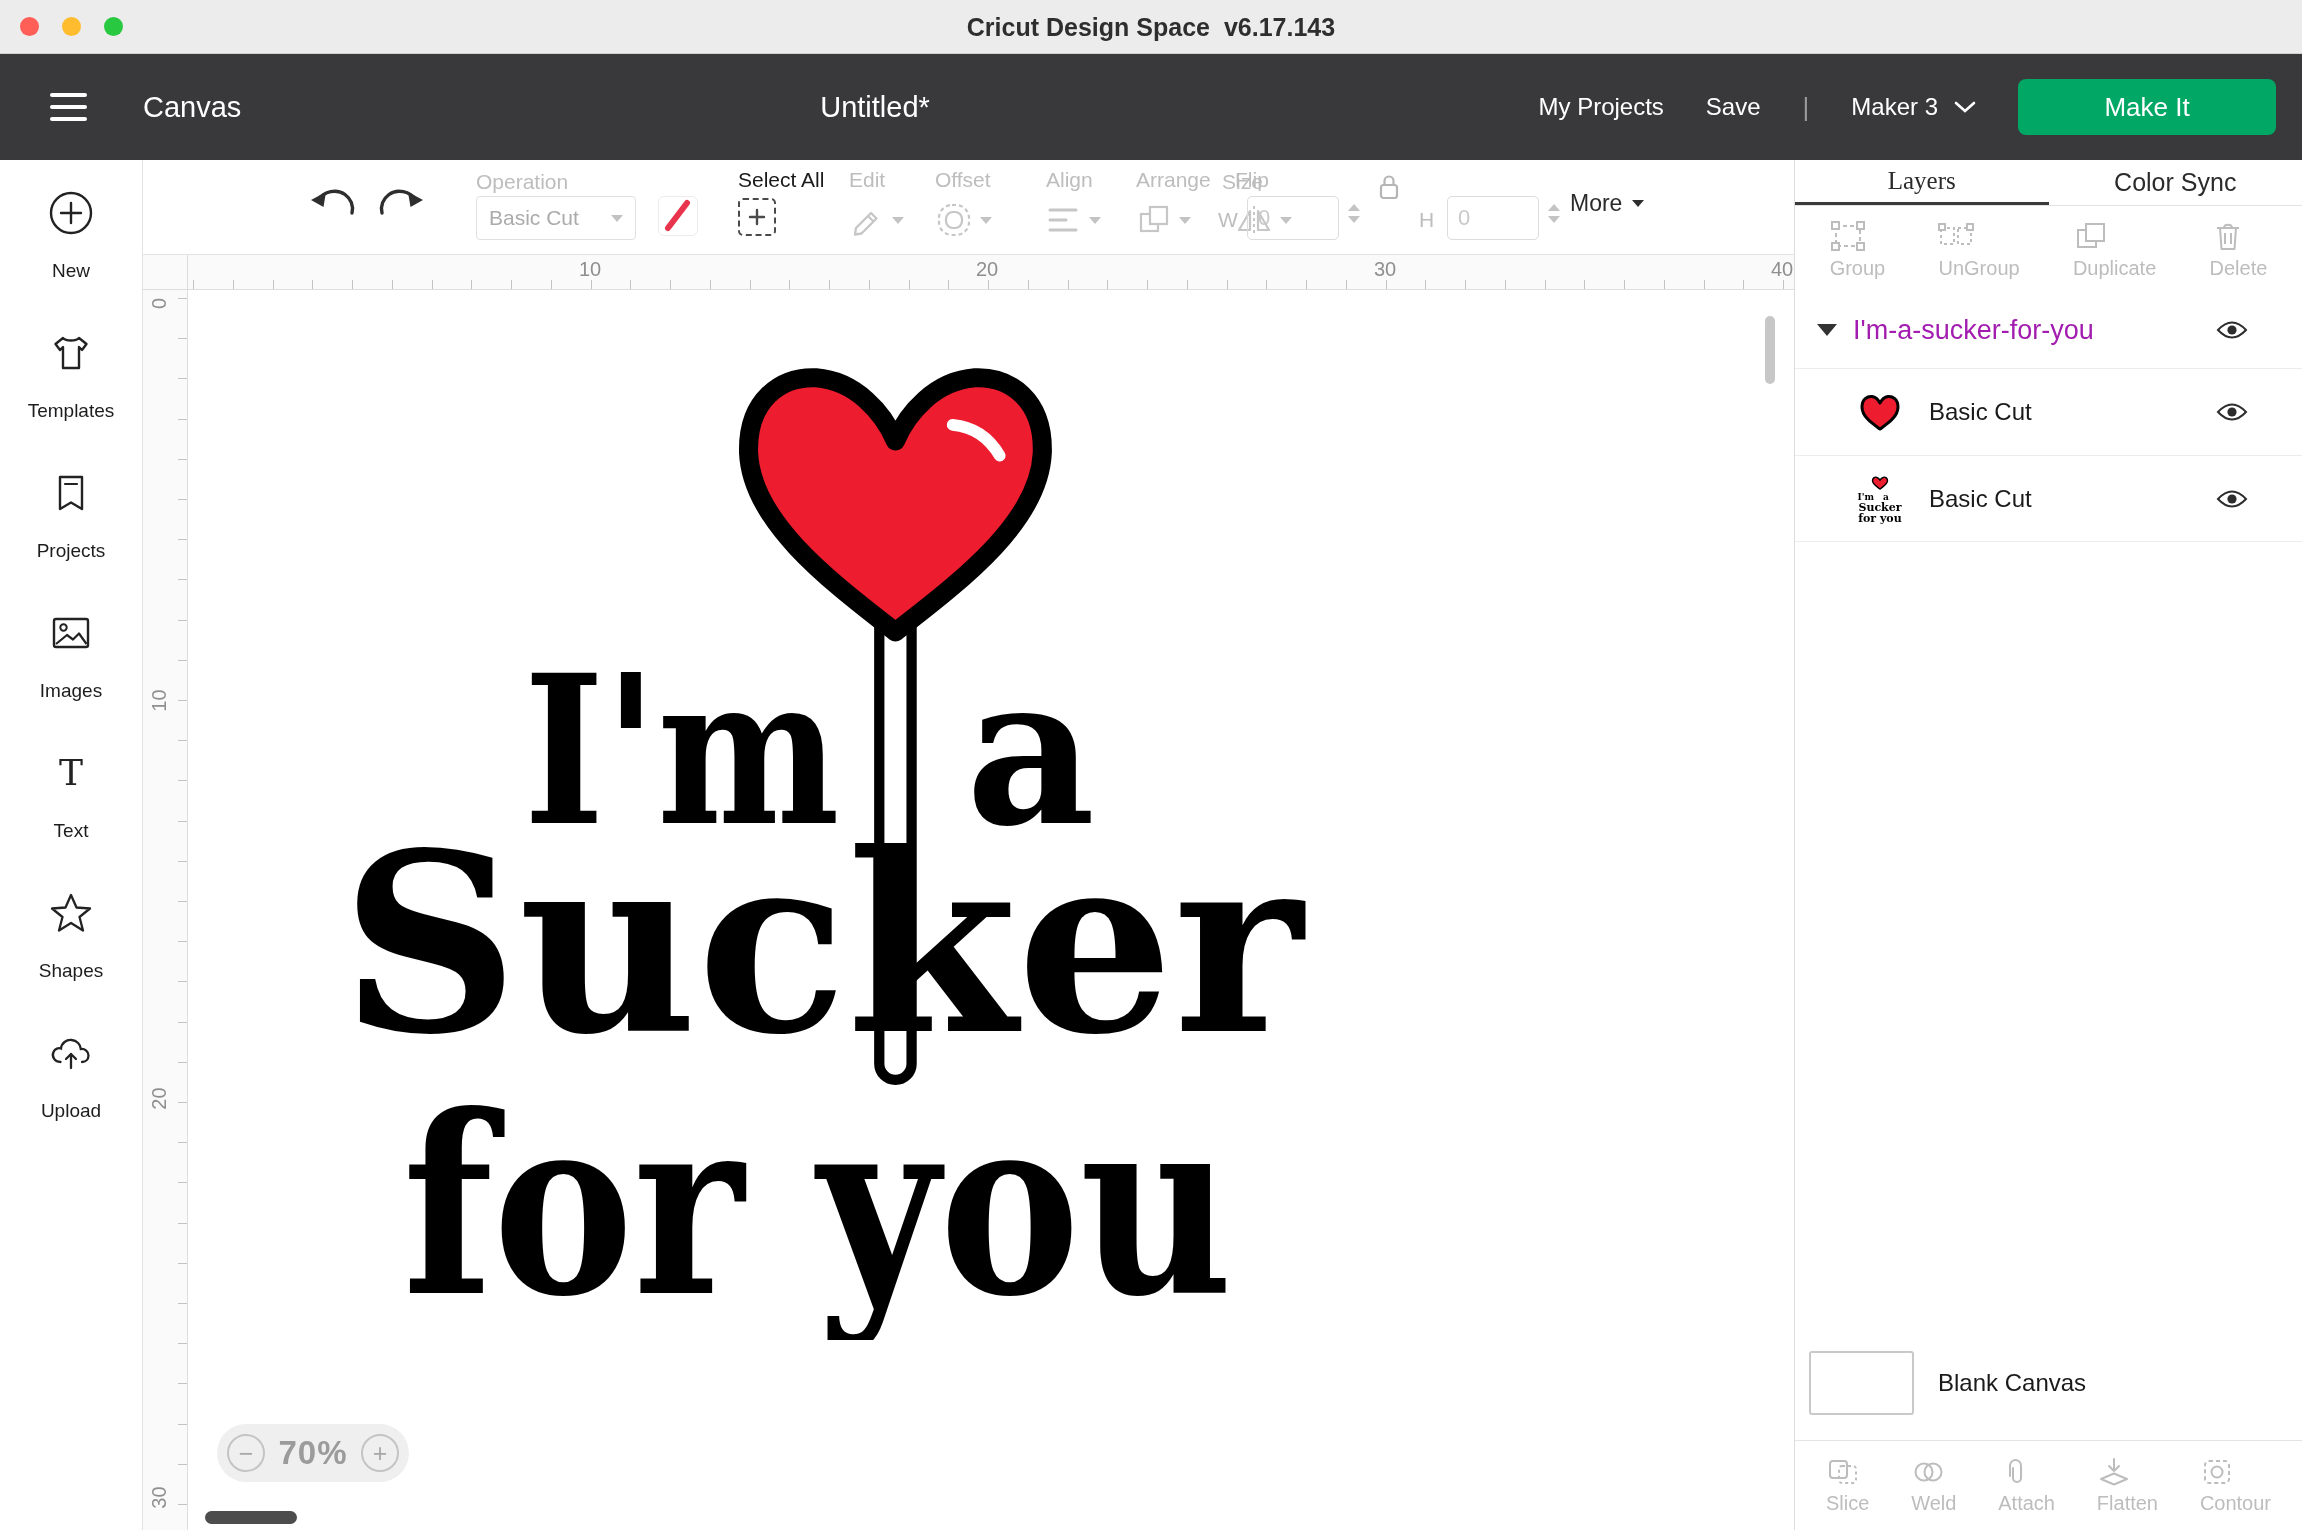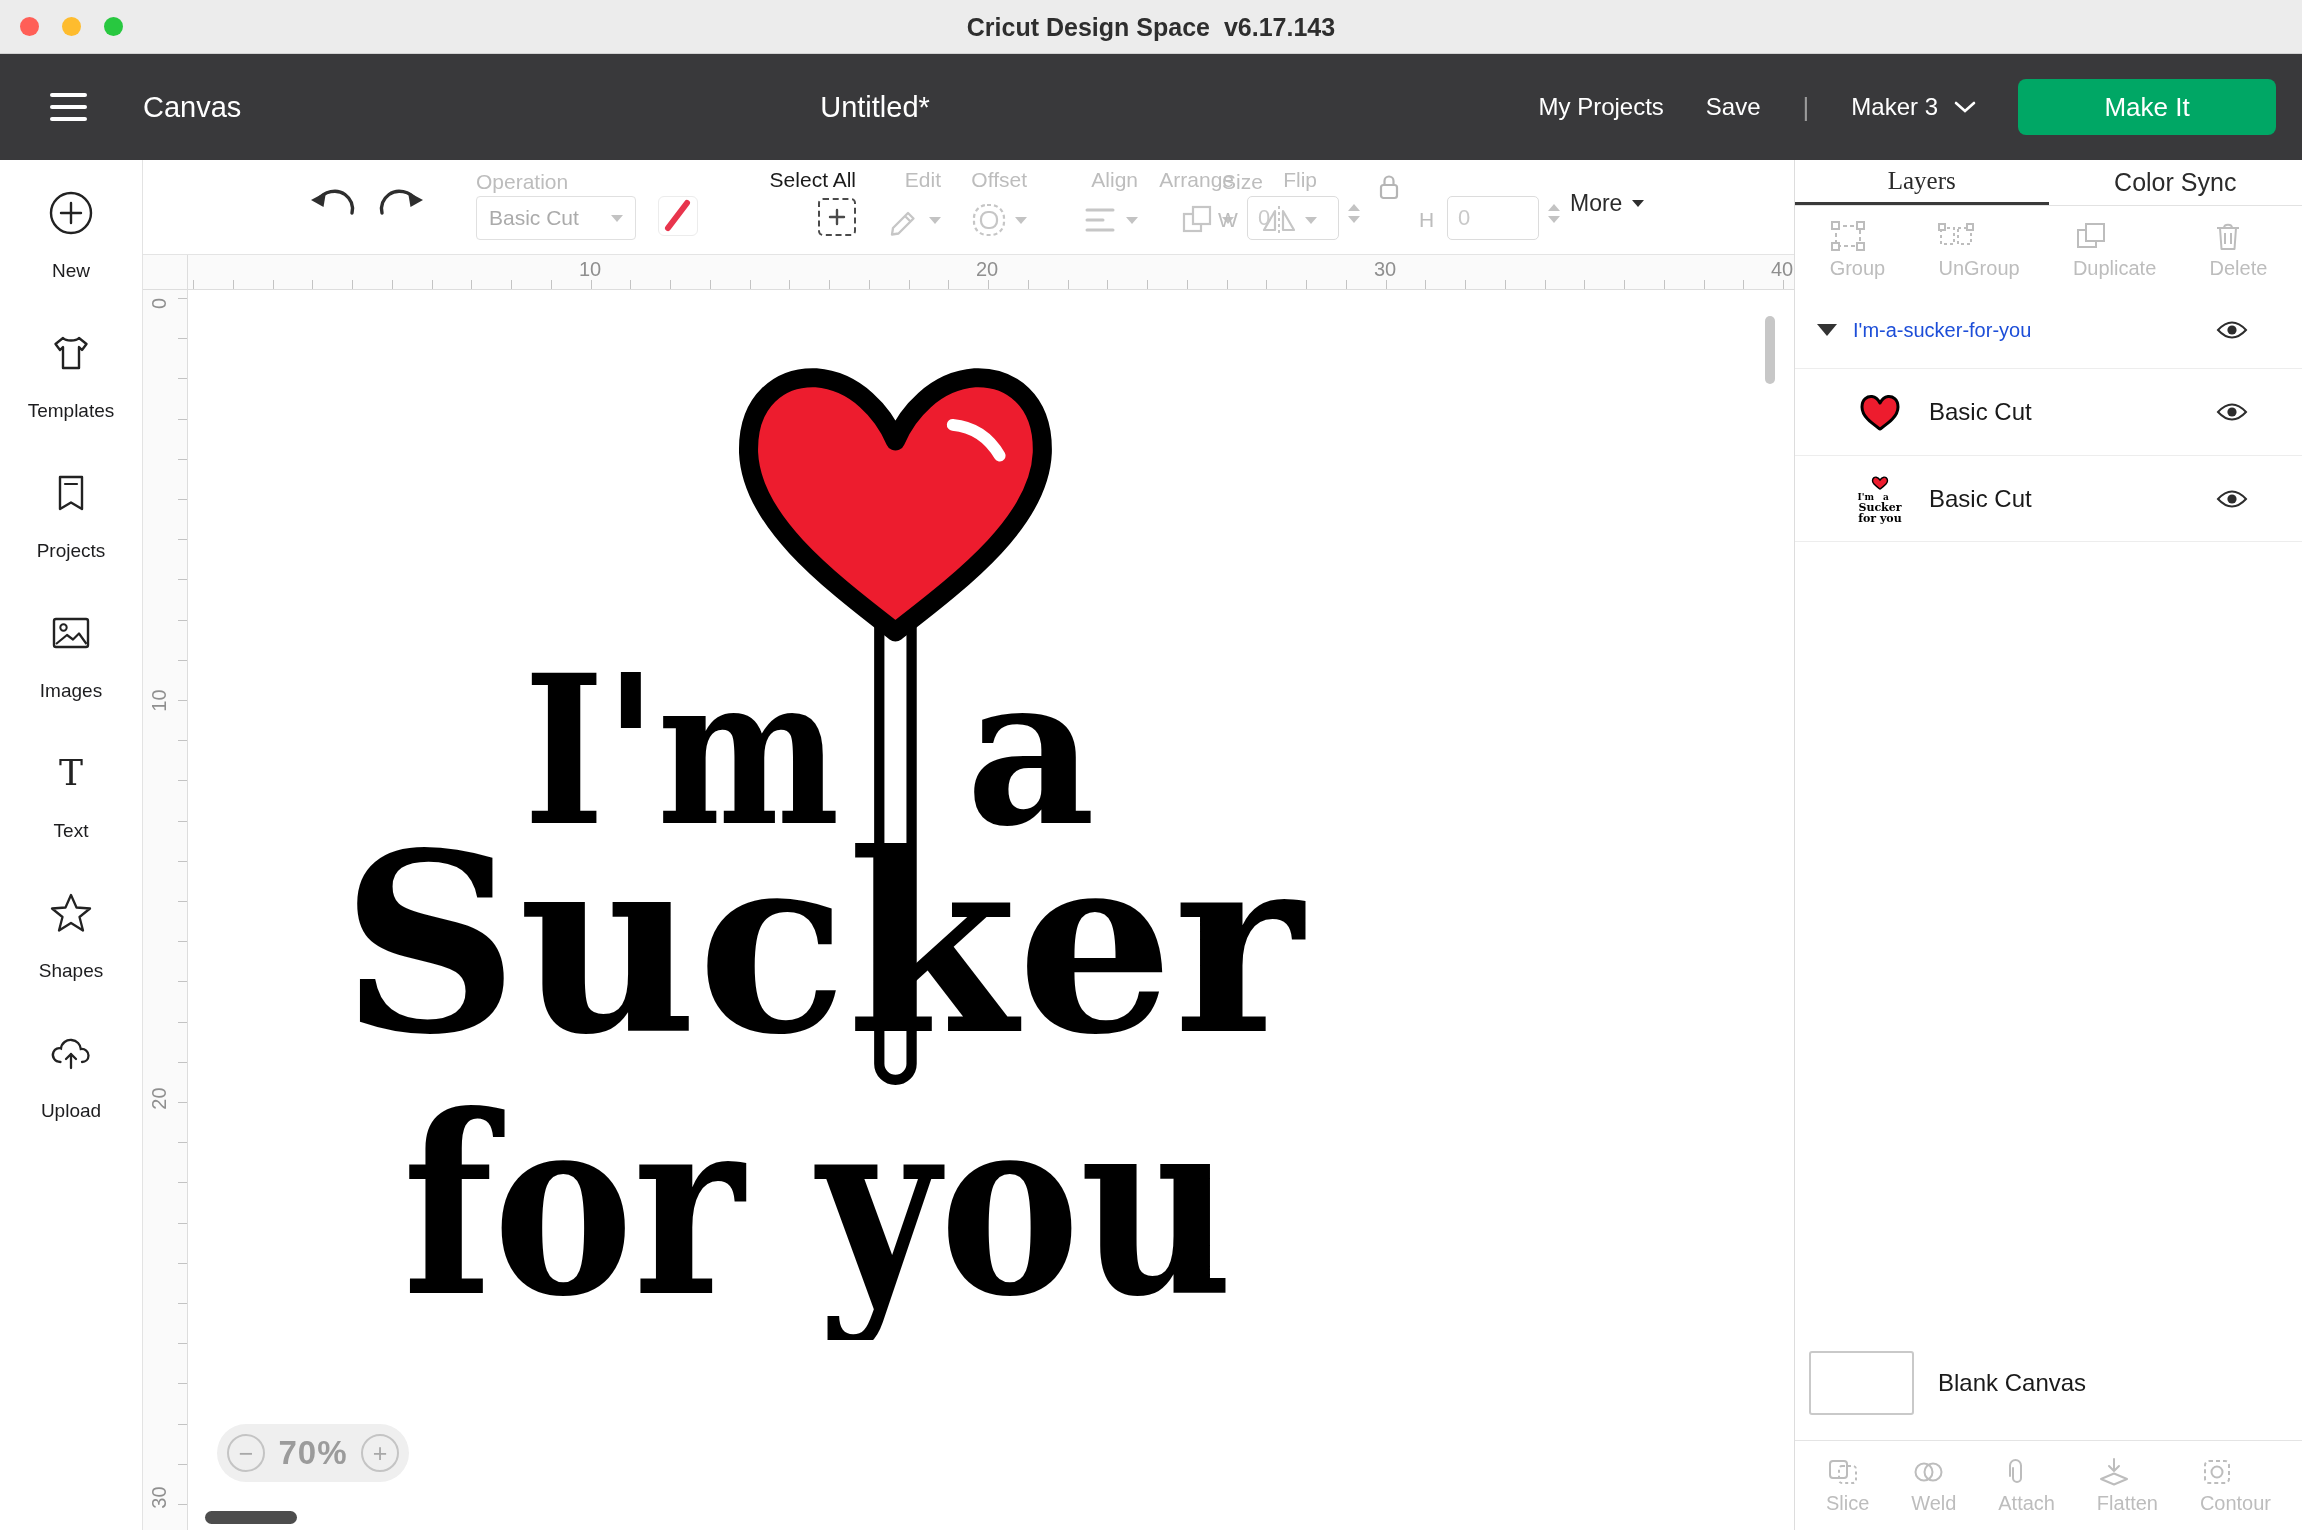--- a/index.html
+++ b/index.html
@@ -30,21 +30,21 @@
   .sidebar{position:absolute;left:0;top:160px;width:143px;height:1370px;background:#fff;border-right:1px solid #e3e3e3;padding-top:6px;}
   .side-item{width:100%;height:140px;display:flex;flex-direction:column;align-items:center;justify-content:center;gap:24px;cursor:pointer;}
   .side-label{font-size:19px;color:#1d1d1f;}
 
   
   .toolbar{position:absolute;left:143px;top:160px;width:1651px;height:95px;background:#fff;border-bottom:1px solid #e4e4e4;}
   .tlabel{font-size:21px;color:#bdbdbd;white-space:nowrap;}
   .tlabel.on{color:#1a1a1a;}
   .chev{width:0;height:0;border-left:6px solid transparent;border-right:6px solid transparent;border-top:7px solid #c3c3c3;}
   .chev.dark{border-top-color:#2e2e2e;}
-  .tgroup{position:absolute;display:flex;flex-direction:column;align-items:flex-end;gap:6px;}
+  .tgroup{position:absolute;display:flex;flex-direction:column;align-items:flex-start;gap:6px;}
   .iconrow{display:flex;align-items:center;gap:7px;height:44px;}
   .dropdown{width:160px;height:44px;border:1.5px solid #e0e0e0;border-radius:4px;display:flex;align-items:center;justify-content:space-between;padding:0 12px;color:#ababab;font-size:21px;cursor:pointer;}
   .swatch{position:absolute;left:515px;top:196px;width:40px;height:40px;border:1.5px solid #ececec;border-radius:6px;cursor:pointer;}
   .selall-icon{width:38px;height:38px;border:2.2px dashed #4a4a4a;border-radius:5px;display:flex;align-items:center;justify-content:center;}
   .size-input{width:92px;height:44px;border:1.5px solid #dcdcdc;border-radius:5px;display:flex;align-items:center;padding:0 10px;color:#c9c9c9;font-size:22px;}
   .stepper{display:flex;flex-direction:column;gap:5px;margin-left:5px;}
   .stepper i{display:block;width:0;height:0;border-left:6px solid transparent;border-right:6px solid transparent;}
   .stepper .up{border-bottom:7px solid #c3c3c3;}
   .stepper .dn{border-top:7px solid #c3c3c3;}
 
@@ -71,21 +71,21 @@
   
   .rpanel{position:absolute;left:1794px;top:160px;width:508px;height:1370px;background:#fff;border-left:1px solid #ddd;}
   .rtabs{position:absolute;left:0;top:0;width:100%;height:46px;display:flex;border-bottom:1px solid #e2e2e2;}
   .rtab{flex:1;display:flex;align-items:center;justify-content:center;font-size:25px;color:#2b2b2b;cursor:pointer;}
   .rtab.active{border-bottom:3px solid #3a3a3a;font-family:Liberation Serif, serif;}
   .ractions{position:absolute;left:0;top:47px;width:100%;height:85px;display:flex;align-items:center;justify-content:space-around;padding:0 8px;}
   .raction{display:flex;flex-direction:column;align-items:flex-start;gap:5px;cursor:pointer;}
   .raction .lbl{font-size:20px;color:#bdbdbd;}
   .group-row{position:absolute;left:0;top:132px;width:100%;height:76px;display:flex;align-items:center;padding:0 54px 0 22px;cursor:pointer;}
   .tri{width:0;height:0;border-left:10px solid transparent;border-right:10px solid transparent;border-top:12px solid #333;}
-  .group-name{font-size:20px;color:#1d4ed8;margin-left:16px;flex:1;}
+  .group-name{font-size:27px;color:#a21caf;margin-left:16px;flex:1;}
   .layer-row{position:absolute;left:0;width:100%;height:87px;border-top:1px solid #ededed;display:flex;align-items:center;padding:0 54px 0 58px;cursor:pointer;}
   .layer-row.last{border-bottom:1px solid #ededed;}
   .thumb{width:54px;height:54px;display:flex;align-items:center;justify-content:center;}
   .layer-name{font-size:24px;color:#1a1a1a;margin-left:22px;flex:1;}
   .eye{cursor:pointer;display:flex;align-items:center;}
   .blank-row{position:absolute;left:14px;top:1185px;width:480px;height:76px;display:flex;align-items:center;}
   .blank-thumb{width:105px;height:64px;background:#fff;border:2px solid #c9c9c9;border-radius:3px;}
   .blank-label{font-size:24px;color:#1a1a1a;margin-left:24px;}
   .rbottom{position:absolute;left:0;top:1280px;width:100%;height:90px;border-top:1px solid #e4e4e4;display:flex;align-items:center;justify-content:space-around;padding:16px 10px;}
 </style>

